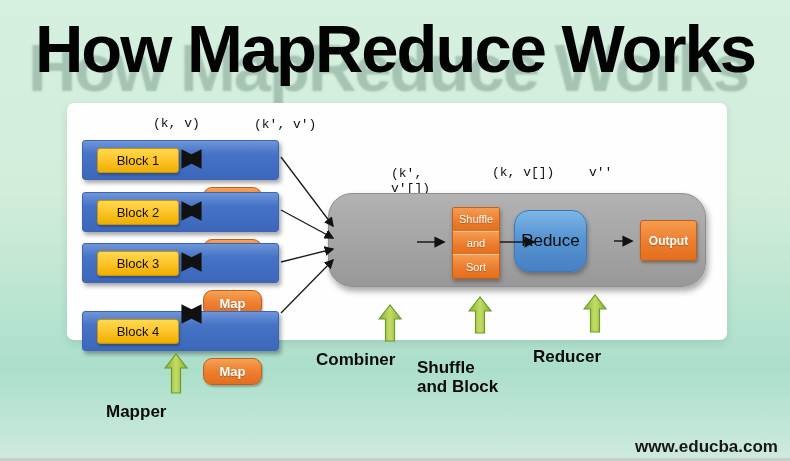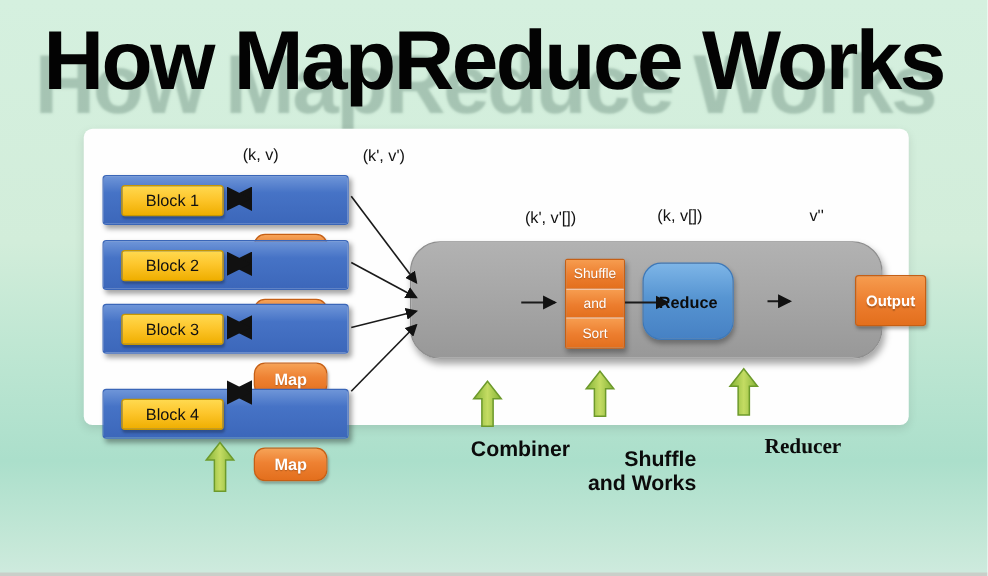--- a/index.html
+++ b/index.html
@@ -15,21 +15,21 @@
     display:flex;align-items:center;justify-content:center;
     font-size:67px;font-weight:bold;letter-spacing:-2px;color:#030303;
     text-shadow:-7px 19px 2px rgba(128,160,143,0.55);
     white-space:nowrap;
   }
   .panel{
     position:absolute;left:67px;top:103px;width:660px;height:237px;
     background:#fefefe;border-radius:7px;
     box-shadow:0 3px 8px rgba(0,0,0,0.10);
   }
-  .kv{position:absolute;font-size:13px;color:#111;text-align:right;width:70px;}
+  .kv{position:absolute;font-size:13px;color:#111;text-align:left;width:70px;font-family:Liberation Mono, monospace;}
   
   .block-row{
     position:absolute;width:195px;height:38px;border-radius:3px;
     background:linear-gradient(180deg,#6e95d8 0%,#4673c6 35%,#3c67ba 100%);
     border:1px solid #3a66b8;
     box-shadow:2px 3px 4px rgba(0,0,0,0.35);
   }
   .block-chip{
     position:absolute;left:14px;top:7px;width:80px;height:23px;
     background:linear-gradient(180deg,#ffd94f 0%,#fdc62c 45%,#efae00 100%);
@@ -54,42 +54,41 @@
     box-shadow:2px 4px 6px rgba(0,0,0,0.35);
   }
   .stage-blue{
     position:absolute;border-radius:15px;
     background:linear-gradient(180deg,#7db5e7 0%,#5795d2 45%,#4681c4 100%);
     border:1px solid #3d78b8;
     display:flex;align-items:center;justify-content:center;
     box-shadow:1px 3px 4px rgba(0,0,0,0.30);
   }
   .combine{left:345px;top:207px;width:70px;height:63px;font-size:13px;font-weight:bold;color:#fff;text-shadow:0 1px 1px rgba(0,0,0,0.3);}
-  .reduce{left:514px;top:210px;width:71px;height:60px;font-size:13px;font-weight:bold;color:#0c0c0c;}
+  .reduce{left:514px;top:210px;width:71px;height:60px;font-size:17px;font-weight:normal;color:#0c0c0c;}
   .shuffle-stack{
     position:absolute;left:452px;top:207px;width:46px;height:70px;
     display:flex;flex-direction:column;border:1px solid #c55f15;border-radius:2px;
     box-shadow:1px 3px 4px rgba(0,0,0,0.30);
   }
   .shuffle-seg{
     flex:1;display:flex;align-items:center;justify-content:center;
     background:linear-gradient(180deg,#f69c4f 0%,#ec7d2e 55%,#e36f1d 100%);
     font-size:11px;color:#fff;text-shadow:0 1px 1px rgba(0,0,0,0.25);
   }
   .shuffle-seg + .shuffle-seg{border-top:1px solid rgba(255,255,255,0.6);}
   .output-box{
     position:absolute;left:640px;top:220px;width:55px;height:39px;
     background:linear-gradient(180deg,#f69c4f 0%,#ec7d2e 55%,#e36f1d 100%);
     border:1px solid #c55f15;border-radius:3px;
     display:flex;align-items:center;justify-content:center;
     font-size:12px;font-weight:bold;color:#fff;text-shadow:0 1px 1px rgba(0,0,0,0.25);
     box-shadow:1px 2px 3px rgba(0,0,0,0.30);
-    margin-left:44px;
   }
-  .caption{position:absolute;font-size:17px;font-weight:bold;color:#0b0b0b;text-align:right;width:140px;line-height:19px;}
+  .caption{position:absolute;font-size:17px;font-weight:bold;color:#0b0b0b;text-align:left;width:140px;line-height:19px;}
   .site{position:absolute;left:590px;top:437px;width:188px;text-align:right;font-size:17px;font-weight:bold;color:#171717;}
   svg.overlay{position:absolute;left:0;top:0;width:790px;height:461px;pointer-events:none;}
 </style>
 </head>
 <body>
 
 <div id="stage">
 
   <div class="title">How MapReduce Works</div>
 
@@ -160,22 +159,24 @@
     </g>
 
     <g fill="url(#gg)" stroke="#6d9a2b" stroke-width="1.2">
       <path d="M165,368 L176,354 L187,368 L180.5,368 L180.5,393 L171.5,393 L171.5,368 Z"></path>
       <path d="M379,319 L390,305 L401,319 L394.5,319 L394.5,341 L385.5,341 L385.5,319 Z"></path>
       <path d="M469,311 L480,297 L491,311 L484.5,311 L484.5,333 L475.5,333 L475.5,311 Z"></path>
       <path d="M584,309 L595,295 L606,309 L599.5,309 L599.5,332 L590.5,332 L590.5,309 Z"></path>
     </g>
   </svg>
 
+  <div class="caption" style="left:106px;top:402px;">Mapper</div>
   <div class="caption" style="left:316px;top:350px;">Combiner</div>
   <div class="caption" style="left:417px;top:358px;">
     <div>Shuffle</div>
-    <div>and Works</div>
+    <div>and Block</div>
   </div>
-  <div class="caption" style="left:533px;top:347px;font-family:Liberation Serif, serif;">Reducer</div>
+  <div class="caption" style="left:533px;top:347px;">Reducer</div>
 
+  <div class="site">www.educba.com</div>
 
   <div id="bottom-edge"></div>
 </div>
 
 </body></html>

